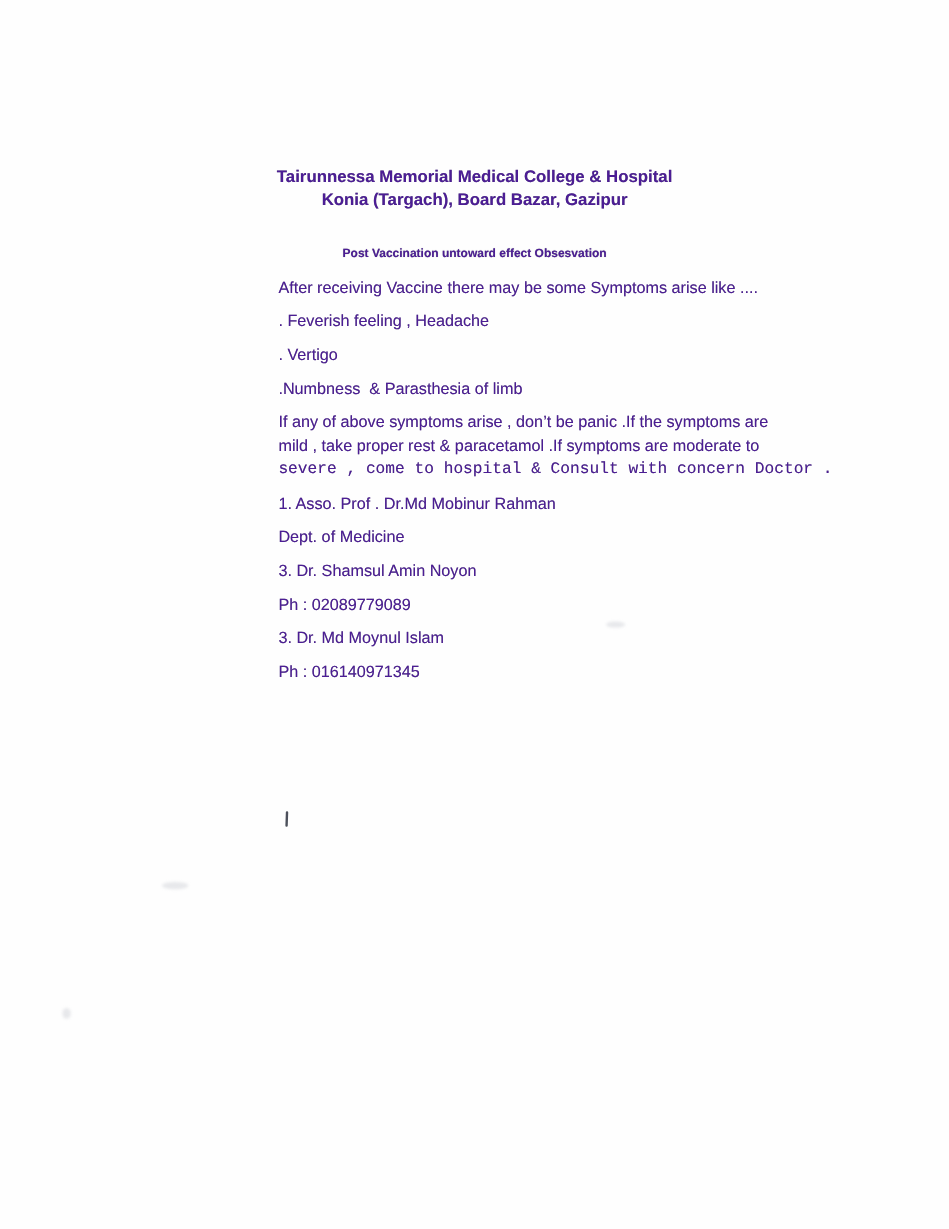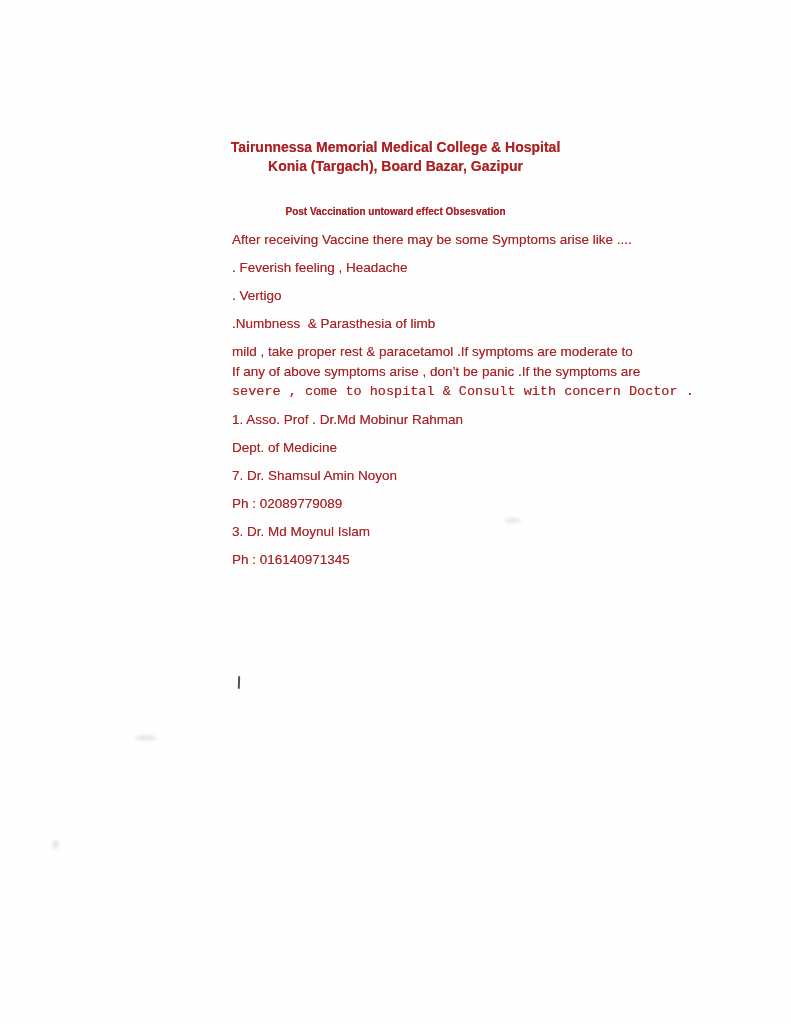--- a/index.html
+++ b/index.html
@@ -7,21 +7,21 @@
     padding: 0;
     background: #ffffff;
   }
   .page {
     position: relative;
     width: 791px;
     height: 1024px;
     background: #fefefe;
     overflow: hidden;
     font-family: "Liberation Sans", sans-serif;
-    color: #b91c1c;
+    color: #4c1d95;
   }
   .header {
     position: absolute;
     top: 138px;
     left: 0;
     width: 100%;
     text-align: center;
   }
   .header p {
     margin: 0;
@@ -101,27 +101,27 @@
 
   <h1 class="title">Post Vaccination untoward effect Obsesvation</h1>
 
   <div class="body-text">
     <p class="line">After receiving Vaccine there may be some Symptoms arise like ....</p>
 
     <p class="line">. Feverish feeling , Headache</p>
     <p class="line">. Vertigo</p>
     <p class="line">.Numbness  &amp; Parasthesia of limb</p>
 
+    <p class="advice-line">If any of above symptoms arise , don’t be panic .If the symptoms are</p>
     <p class="advice-line">mild , take proper rest &amp; paracetamol .If symptoms are moderate to</p>
-    <p class="advice-line">If any of above symptoms arise , don’t be panic .If the symptoms are</p>
     <p class="advice-line last">severe , come to hospital &amp; Consult with concern Doctor .</p>
 
     <p class="line">1. Asso. Prof . Dr.Md Mobinur Rahman</p>
     <p class="line">Dept. of Medicine</p>
-    <p class="line">7. Dr. Shamsul Amin Noyon</p>
+    <p class="line">3. Dr. Shamsul Amin Noyon</p>
     <p class="line">Ph : 02089779089</p>
     <p class="line">3. Dr. Md Moynul Islam</p>
     <p class="line">Ph : 016140971345</p>
   </div>
 
   <div class="pen-mark"></div>
   <div class="smudge s1"></div>
   <div class="smudge s2"></div>
   <div class="smudge s3"></div>
 

